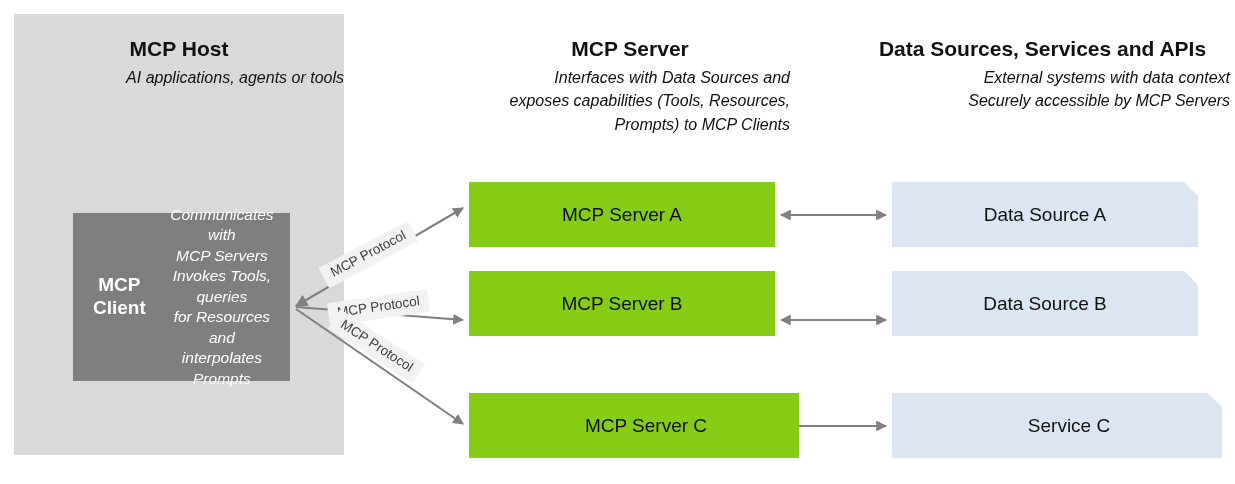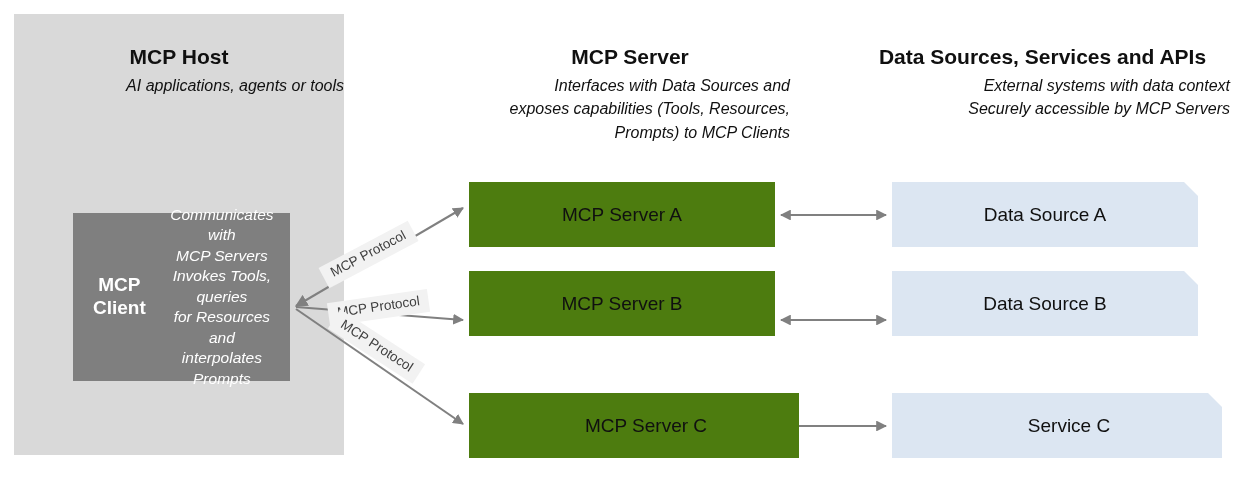--- a/index.html
+++ b/index.html
@@ -34,21 +34,20 @@
   .col-header {
     position: absolute;
     text-align: center;
   }
   .col-title {
     font-size: 21px;
     font-weight: bold;
     color: #101010;
     line-height: 1.25;
     white-space: nowrap;
-    margin-top: 8px;
   }
   .col-sub {
     font-size: 16px;
     font-style: italic;
     color: #101010;
     line-height: 1.45;
     margin-top: 4px;
     text-align: right;
   }
 
@@ -85,21 +84,21 @@
     color: #ffffff;
     line-height: 1.32;
   }
 
   
   .server-box {
     position: absolute;
     left: 469px;
     width: 306px;
     height: 65px;
-    background: #4d7c0f;
+    background: #84cc16;
     display: flex;
     align-items: center;
     justify-content: center;
   }
   .server-label {
     font-size: 19px;
     color: #101010;
     white-space: nowrap;
   }
 

